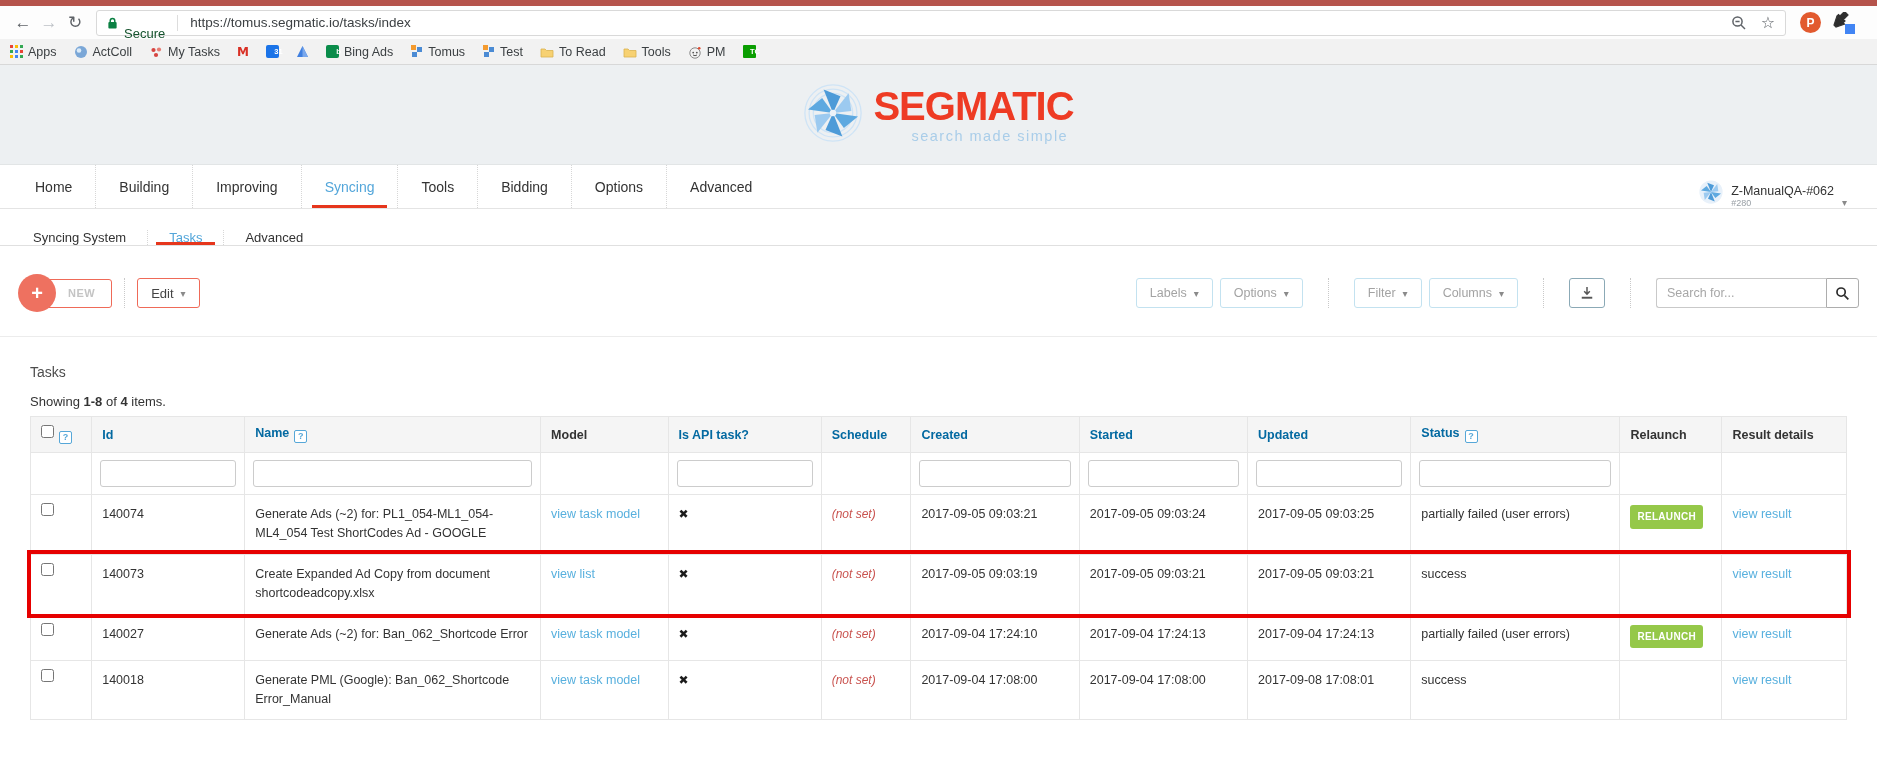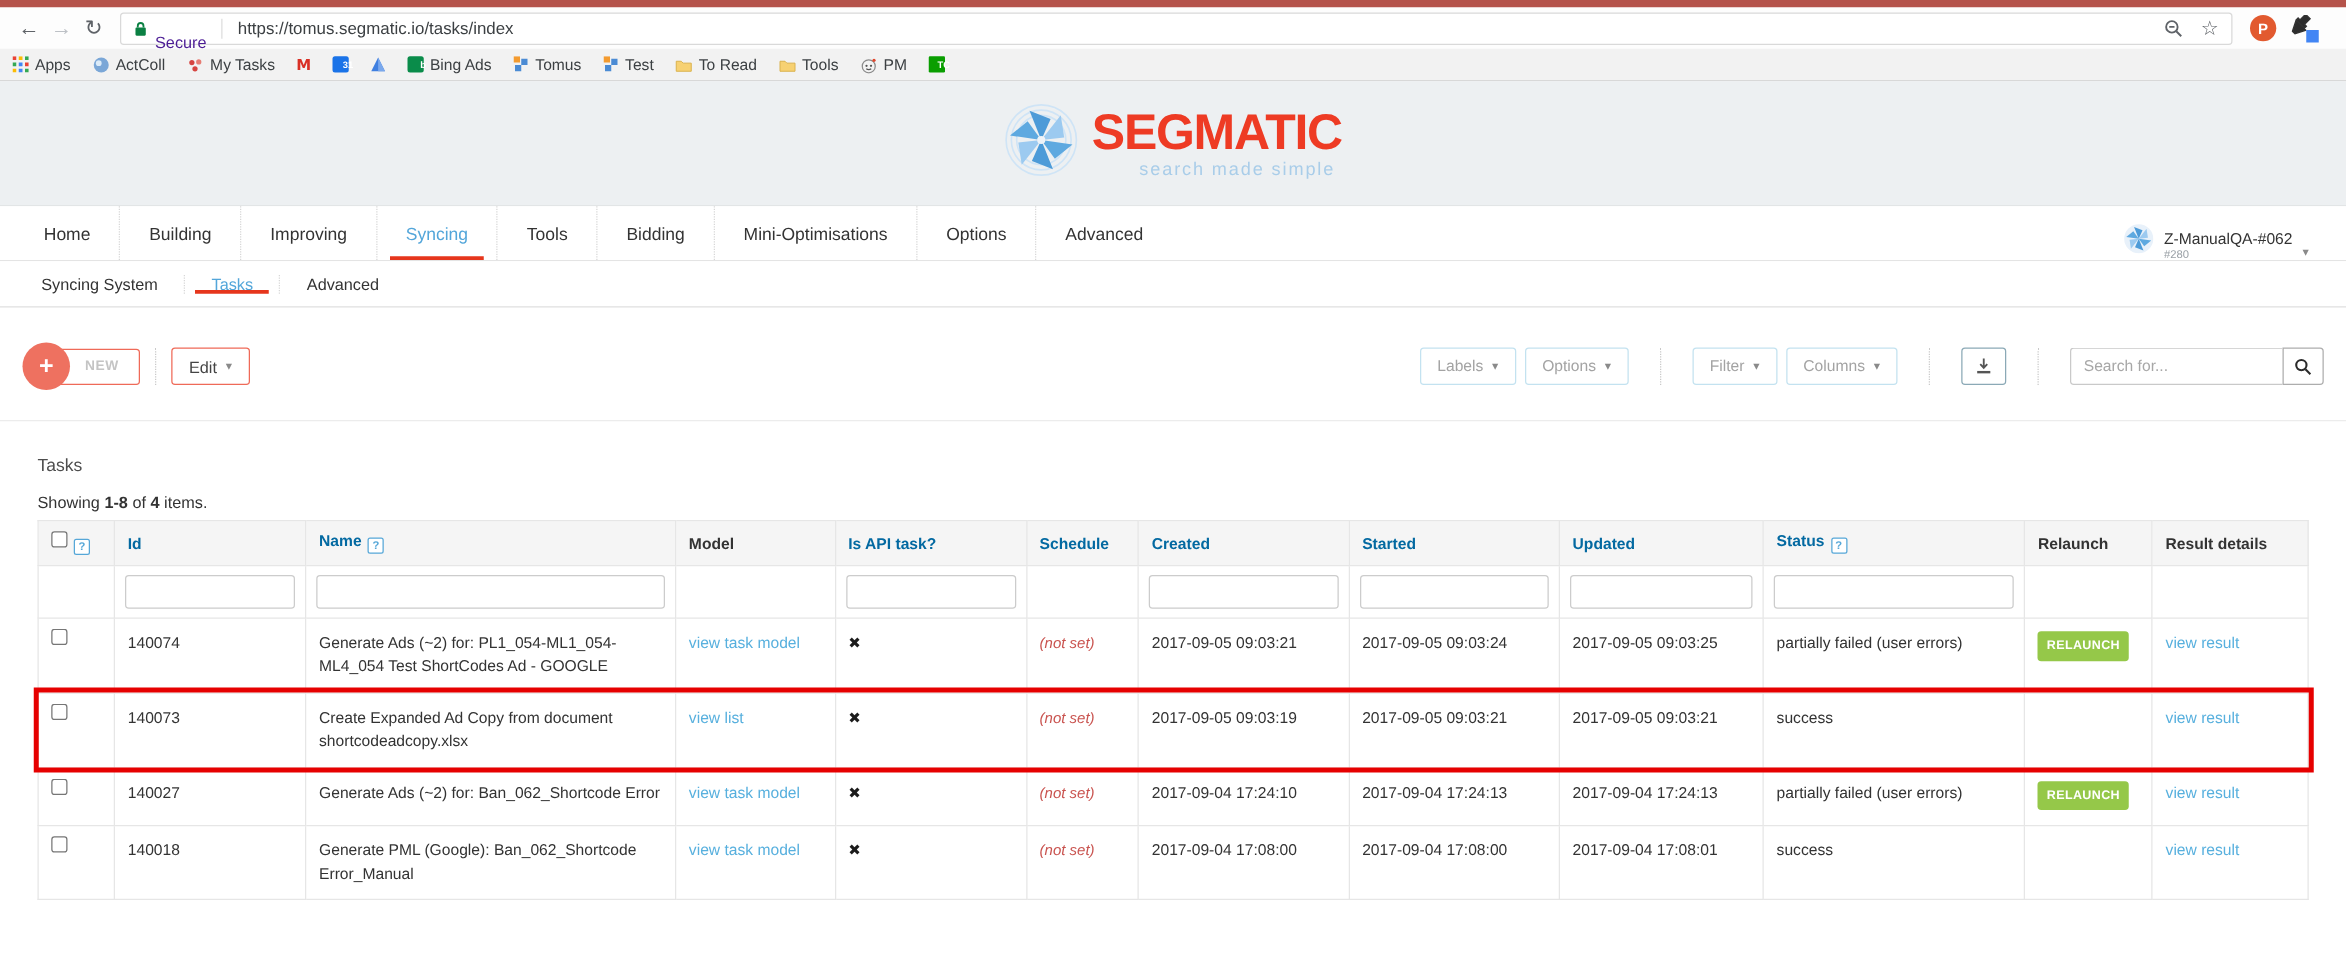--- a/index.html
+++ b/index.html
@@ -7,21 +7,21 @@
     font-family:"Liberation Sans","DejaVu Sans",sans-serif; }
 
   
   .chrome-strip { height:6px; background:#b5534b; }
   .browser-bar { height:33px; background:#fdfdfd; display:flex; align-items:center; padding:0 10px; }
   .nav-btn { width:26px; height:26px; display:flex; align-items:center; justify-content:center;
     font-size:17px; color:#5f6368; cursor:pointer; border-radius:50%; }
   .nav-btn.disabled { color:#bdc1c6; }
   .omnibox { flex:1; max-width:1690px; height:26px; margin-left:8px; background:#fff;
     border:1px solid #d9d9d9; border-radius:3px; display:flex; align-items:center; padding:0 10px; }
-  .secure-label { color:#4c1d95; font-size:13px; margin-left:6px;margin-top:21px; }
+  .secure-label { color:#14532d; font-size:13px; margin-left:6px;margin-top:21px; }
   .omni-sep { border-left:1px solid #ddd; height:16px; margin:0 12px; }
   .omni-url { color:#3c4043; font-size:13.5px; }
   .omni-right { margin-left:auto; display:flex; align-items:center; gap:14px; }
   .ext-area { display:flex; align-items:center; gap:12px; margin-left:14px; }
   .ext-p { width:21px; height:21px; border-radius:50%; background:#e25a2f; color:#fff; font-weight:bold;
     font-size:12px; display:flex; align-items:center; justify-content:center; }
   .ext-dropper { position:relative; width:22px; height:22px; }
   .ext-dropper .blue-sq { position:absolute; right:0; bottom:0; width:10px; height:10px; background:#4285f4; }
 
   
@@ -305,23 +305,20 @@
       <div class="tab active">
         <span>Syncing</span>
       </div>
       <div class="tab">
         <span>Tools</span>
       </div>
       <div class="tab">
         <span>Bidding</span>
       </div>
       <div class="tab">
-        <span>Mini-Optimisations</span>
-      </div>
-      <div class="tab">
         <span>Options</span>
       </div>
       <div class="tab">
         <span>Advanced</span>
       </div>
     </div>
   <div class="user-chip">
     <span>
       <svg width="24" height="24" viewBox="0 0 64 64">
         <circle cx="32" cy="32" r="31" fill="#e8f1fa"></circle>
@@ -337,21 +334,21 @@
     </span>
     <span class="user-names">
       <div class="user-name">Z-ManualQA-#062</div>
       <div class="user-sub">#280</div>
     </span>
     <span class="caret">▾</span>
   </div>
 </div>
 
 <div class="sub-nav">
-  <div class="nav-tabs" id="sub-nav-tabs" style="display:flex;align-items:center;">
+  <div class="nav-tabs" id="sub-nav-tabs" style="display:flex;align-items:flex-end;">
       <div class="subtab">
         <span>Syncing System</span>
       </div>
       <div class="subtab active">
         <span>Tasks</span>
       </div>
       <div class="subtab">
         <span>Advanced</span>
       </div>
     </div>
@@ -510,20 +507,20 @@
         </tr>
         <tr>
           <td class="c-check"><input type="checkbox" style=""></td>
           <td><span>140018</span></td>
           <td><span>Generate PML (Google): Ban_062_Shortcode Error_Manual</span></td>
           <td><span class="cell-link">view task model</span></td>
           <td><span class="x-glyph">✖</span></td>
           <td><span class="not-set">(not set)</span></td>
           <td><span>2017-09-04 17:08:00</span></td>
           <td><span>2017-09-04 17:08:00</span></td>
-          <td><span>2017-09-04 17:08:01</span></td>
+          <td><span>2017-09-08 17:08:01</span></td>
           <td><span>success</span></td>
           <td></td>
           <td><span class="cell-link">view result</span></td>
         </tr>
       </tbody>
     </table>
 </div>
 
 </body></html>

